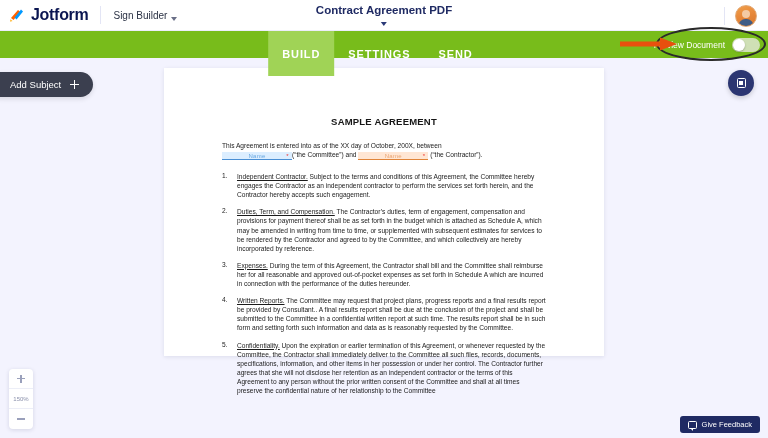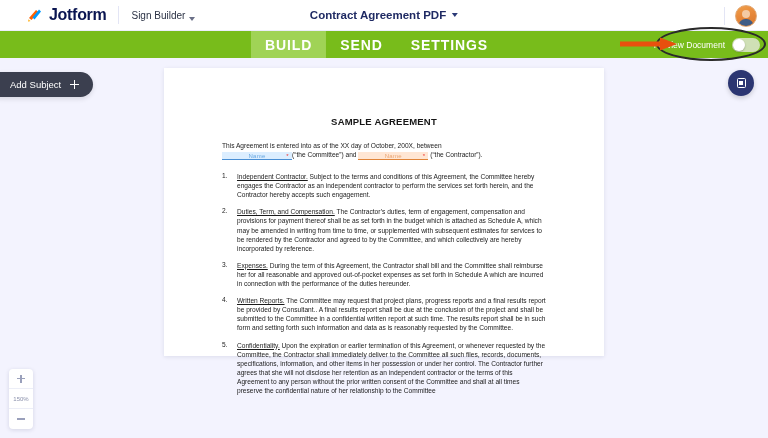--- a/index.html
+++ b/index.html
@@ -13,40 +13,40 @@
 
   
   .header {
     position: absolute; top: 0; left: 0;
     width: 768px; height: 31px;
     background: #ffffff;
     display: flex; align-items: center;
     border-bottom: 1px solid #ecedfb;
     z-index: 30;
   }
-  .logo-wrap { display: flex; align-items: center; padding-left: 27px; gap: 6px; }
+  .logo-wrap { display: flex; align-items: center; padding-left: 9px; gap: 6px; }
   .logo-mark { width: 16px; height: 16px; position: relative; display: block; }
   .logo-text {
     font-size: 16px; font-weight: bold; color: #0a1551;
     letter-spacing: -0.3px;
   }
   .hdr-divider { width: 1px; height: 18px; background: #e3e5f5; margin: 0 12px; }
   .hdr-select {
     display: flex; align-items: flex-end; gap: 4px;
     font-size: 10px; color: #2b3245; font-weight: 500;
   }
   .caret {
     width: 0; height: 0;
     border-left: 3.5px solid transparent;
     border-right: 3.5px solid transparent;
     border-top: 4px solid #6a6f87;
   }
   .doc-title-wrap {
     position: absolute; left: 50%; transform: translateX(-50%);
-    display: flex; align-items: center; gap: 6px;
+    display: flex; align-items: center; gap: 6px; flex-direction: column;
   }
   .doc-title { font-size: 11.5px; font-weight: bold; color: #1f2a63; }
   .caret-dark {
     width: 0; height: 0;
     border-left: 3.5px solid transparent;
     border-right: 3.5px solid transparent;
     border-top: 4px solid #2b3a77;
   }
   .hdr-right {
     position: absolute; right: 0; top: 0; height: 31px;
@@ -76,23 +76,23 @@
   
   .greenbar {
     position: absolute; top: 31px; left: 0;
     width: 768px; height: 27px;
     background: #78bc1b;
     display: flex; align-items: center;
     z-index: 25;
   }
   .tabs { position: absolute; left: 50%; transform: translateX(-53%); display: flex; height: 27px; }
   .tab {
-    height: 27px; display: flex; align-items: center;
+    height: 45px; display: flex; align-items: center;
     padding: 0 14px;
-    font-size: 14px; font-weight: bold; letter-spacing: 0.9px;
+    font-size: 11px; font-weight: bold; letter-spacing: 0.9px;
     color: #ffffff;
   }
   .tab.active { background: #a0d356; color: #ffffff; }
   .preview-zone {
     position: absolute; right: 8px; top: 0; height: 27px;
     display: flex; align-items: center; gap: 7px;
   }
   .preview-label { font-size: 8.5px; color: #ffffff; font-weight: 500; }
   .toggle {
     width: 28px; height: 14px; border-radius: 8px;
@@ -271,22 +271,22 @@
 
     <div class="hdr-right">
       <div class="hdr-divider"></div>
       <div class="avatar"></div>
     </div>
   </div>
 
   <div class="greenbar">
     <div class="tabs">
       <div class="tab active">BUILD</div>
+      <div class="tab">SETTINGS</div>
       <div class="tab">SEND</div>
-      <div class="tab">SETTINGS</div>
     </div>
     <div class="preview-zone">
       <span class="preview-label">Preview Document</span>
       <span class="toggle">
         <span class="knob"></span>
       </span>
     </div>
   </div>
 
   <div class="highlight-oval"></div>
@@ -352,15 +352,19 @@
     <div class="zoomctl">
       <div>
           <span class="zi"></span>
         </div>
       <div>150%</div>
       <div>
           <span class="zo"></span>
         </div>
     </div>
 
+    <div class="feedback">
+      <span class="fb-ico"></span>
+      <span>Give Feedback</span>
+    </div>
 
   </div>
 </div>
 
 </body></html>

